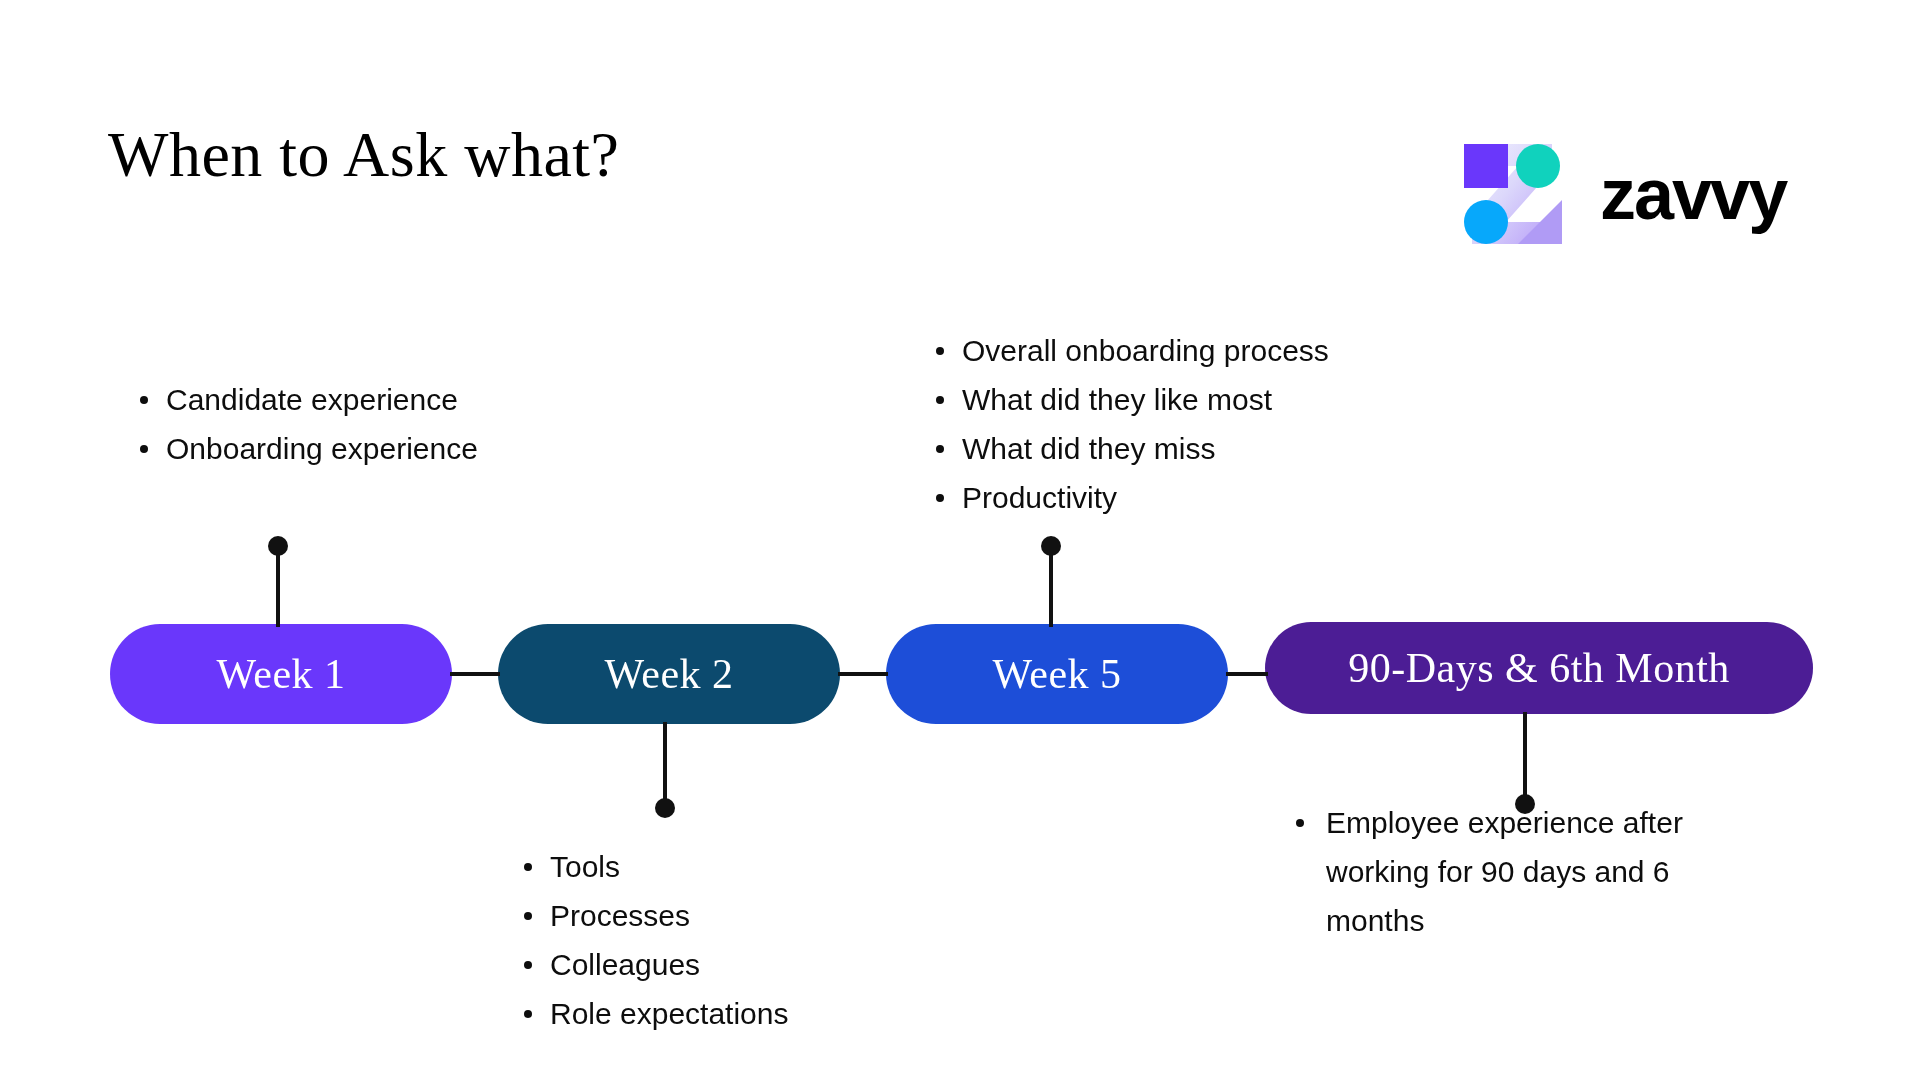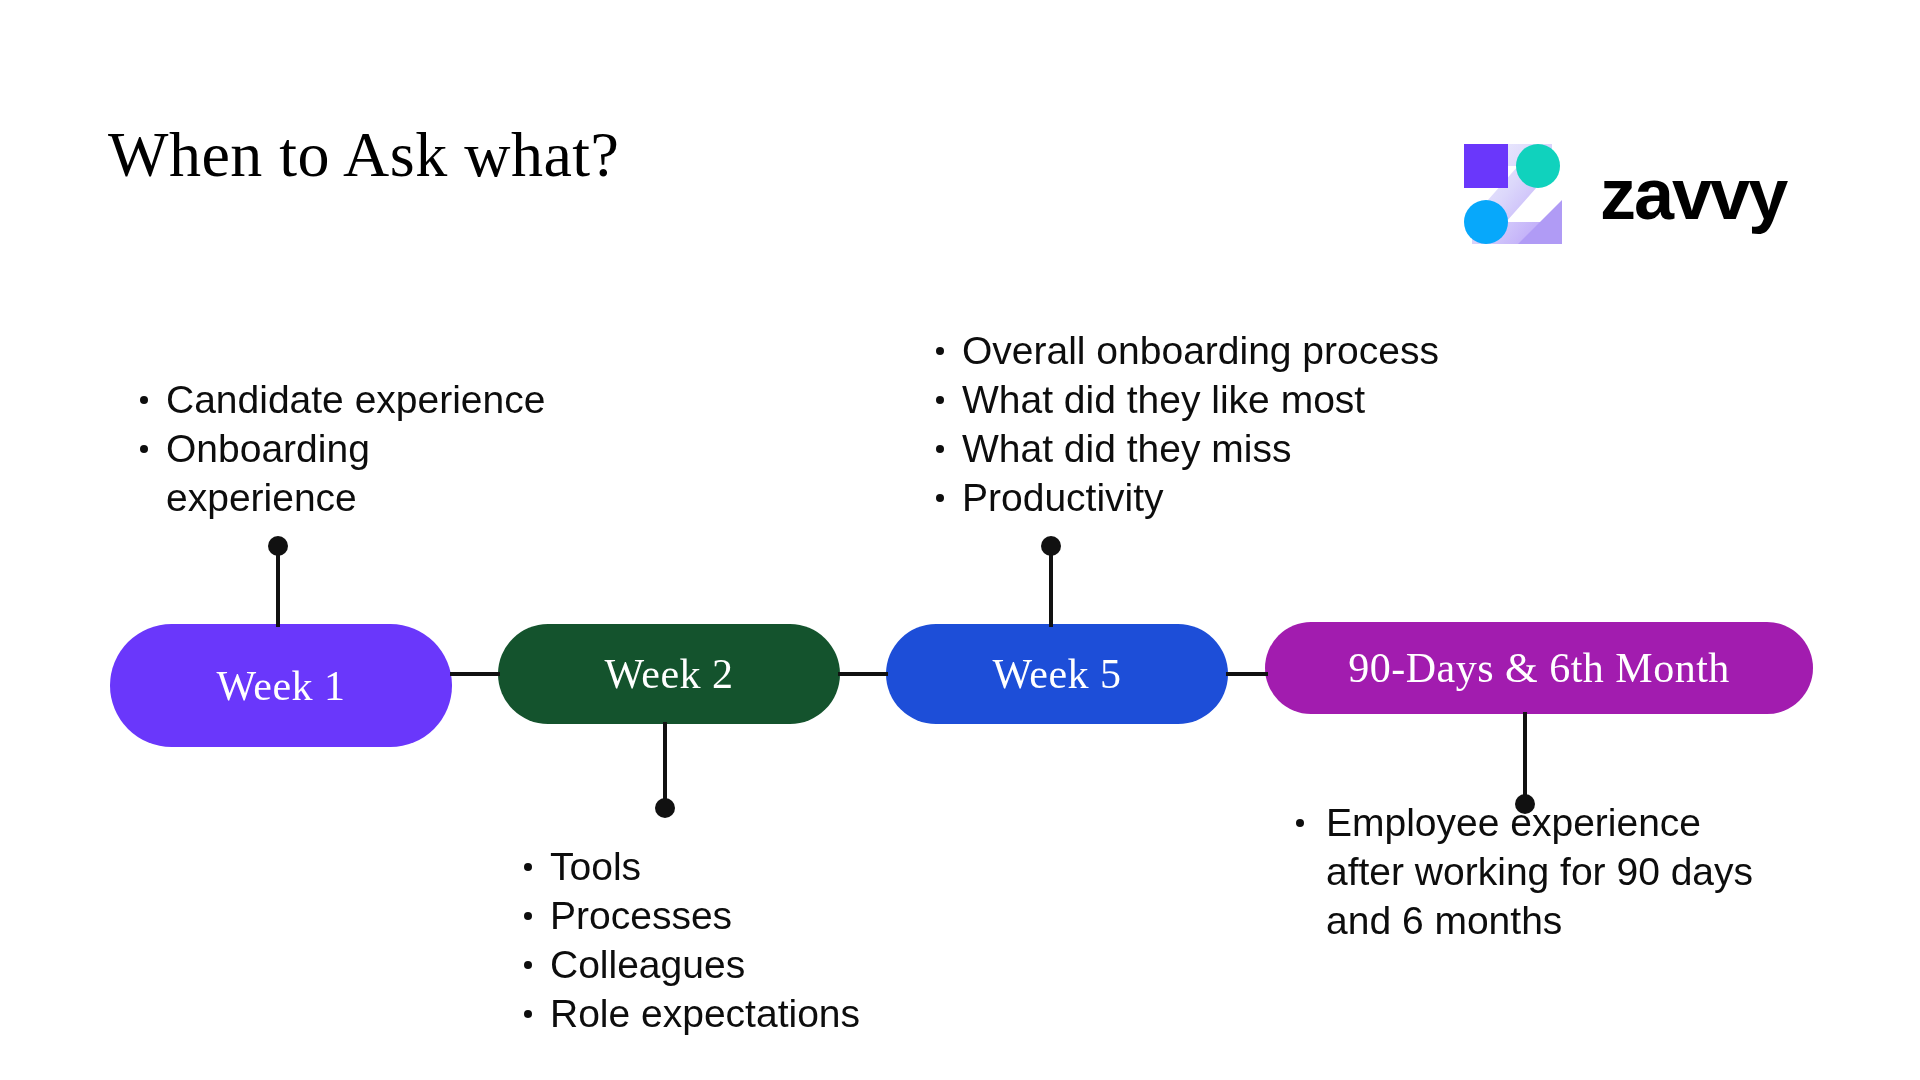--- a/index.html
+++ b/index.html
@@ -69,21 +69,21 @@
     justify-content: center;
     border-radius: 999px;
     color: #ffffff;
     font-family: "Liberation Serif", "DejaVu Serif", serif;
     font-size: 42px;
     font-weight: 400;
     letter-spacing: 0.5px;
     white-space: nowrap;
     box-sizing: border-box;
   }
-  #pill-week-1 { left: 110px;  top: 624px; width: 342px; height: 123px; background: #6a37fb; }
+  #pill-week-1 { left: 110px;  top: 624px; width: 342px; height: 100px; background: #6a37fb; }
   #pill-week-2 { left: 498px;  top: 624px; width: 342px; height: 100px; background: #10d9c4; }
   #pill-week-5 { left: 886px;  top: 624px; width: 342px; height: 100px; background: #07a8fb; }
   #pill-90-days{ left: 1265px; top: 622px; width: 548px; height: 92px;  background: #b09bf5; }
 
   
   .h-link {
     position: absolute;
     height: 4px;
     background: #111111;
     top: 672px;
@@ -118,21 +118,21 @@
   #stem-90-days { left: 1523px; top: 712px; height: 88px; }
   #dot-90-days  { left: 1515px; top: 794px; }
 
   
   .bullet-list {
     position: absolute;
     margin: 0;
     padding: 0;
     list-style: none;
     font-family: "Liberation Sans", sans-serif;
-    font-size: 39px;
+    font-size: 30px;
     font-weight: 400;
     line-height: 49px;
     color: #0d0d0d;
   }
   .bullet-list li {
     position: relative;
     padding-left: 32px;
   }
   .bullet-list li::before {
     content: "";
@@ -177,23 +177,23 @@
 
         <circle cx="28" cy="82" r="22" fill="#07a8fb"></circle>
 
         <path d="M104 60 V104 H60 Z" fill="#b09bf5"></path>
       </svg>
     </span>
     <span id="logo-word">zavvy</span>
   </div>
 
   <div id="pill-week-1" class="pill" style="background: rgb(106, 55, 251);">Week 1</div>
-  <div id="pill-week-2" class="pill" style="background: #14532d;">Week 2</div>
+  <div id="pill-week-2" class="pill" style="background: #0c4a6e;">Week 2</div>
   <div id="pill-week-5" class="pill" style="background: #1d4ed8;">Week 5</div>
-  <div id="pill-90-days" class="pill" style="background: #a21caf;">90-Days &amp; 6th Month</div>
+  <div id="pill-90-days" class="pill" style="background: #4c1d95;">90-Days &amp; 6th Month</div>
 
   <div id="h-link-1" class="h-link"></div>
   <div id="h-link-2" class="h-link"></div>
   <div id="h-link-3" class="h-link"></div>
 
   <div id="stem-week-1" class="stem"></div>
   <div id="dot-week-1" class="dot"></div>
 
   <div id="stem-week-5" class="stem"></div>
   <div id="dot-week-5" class="dot"></div>

